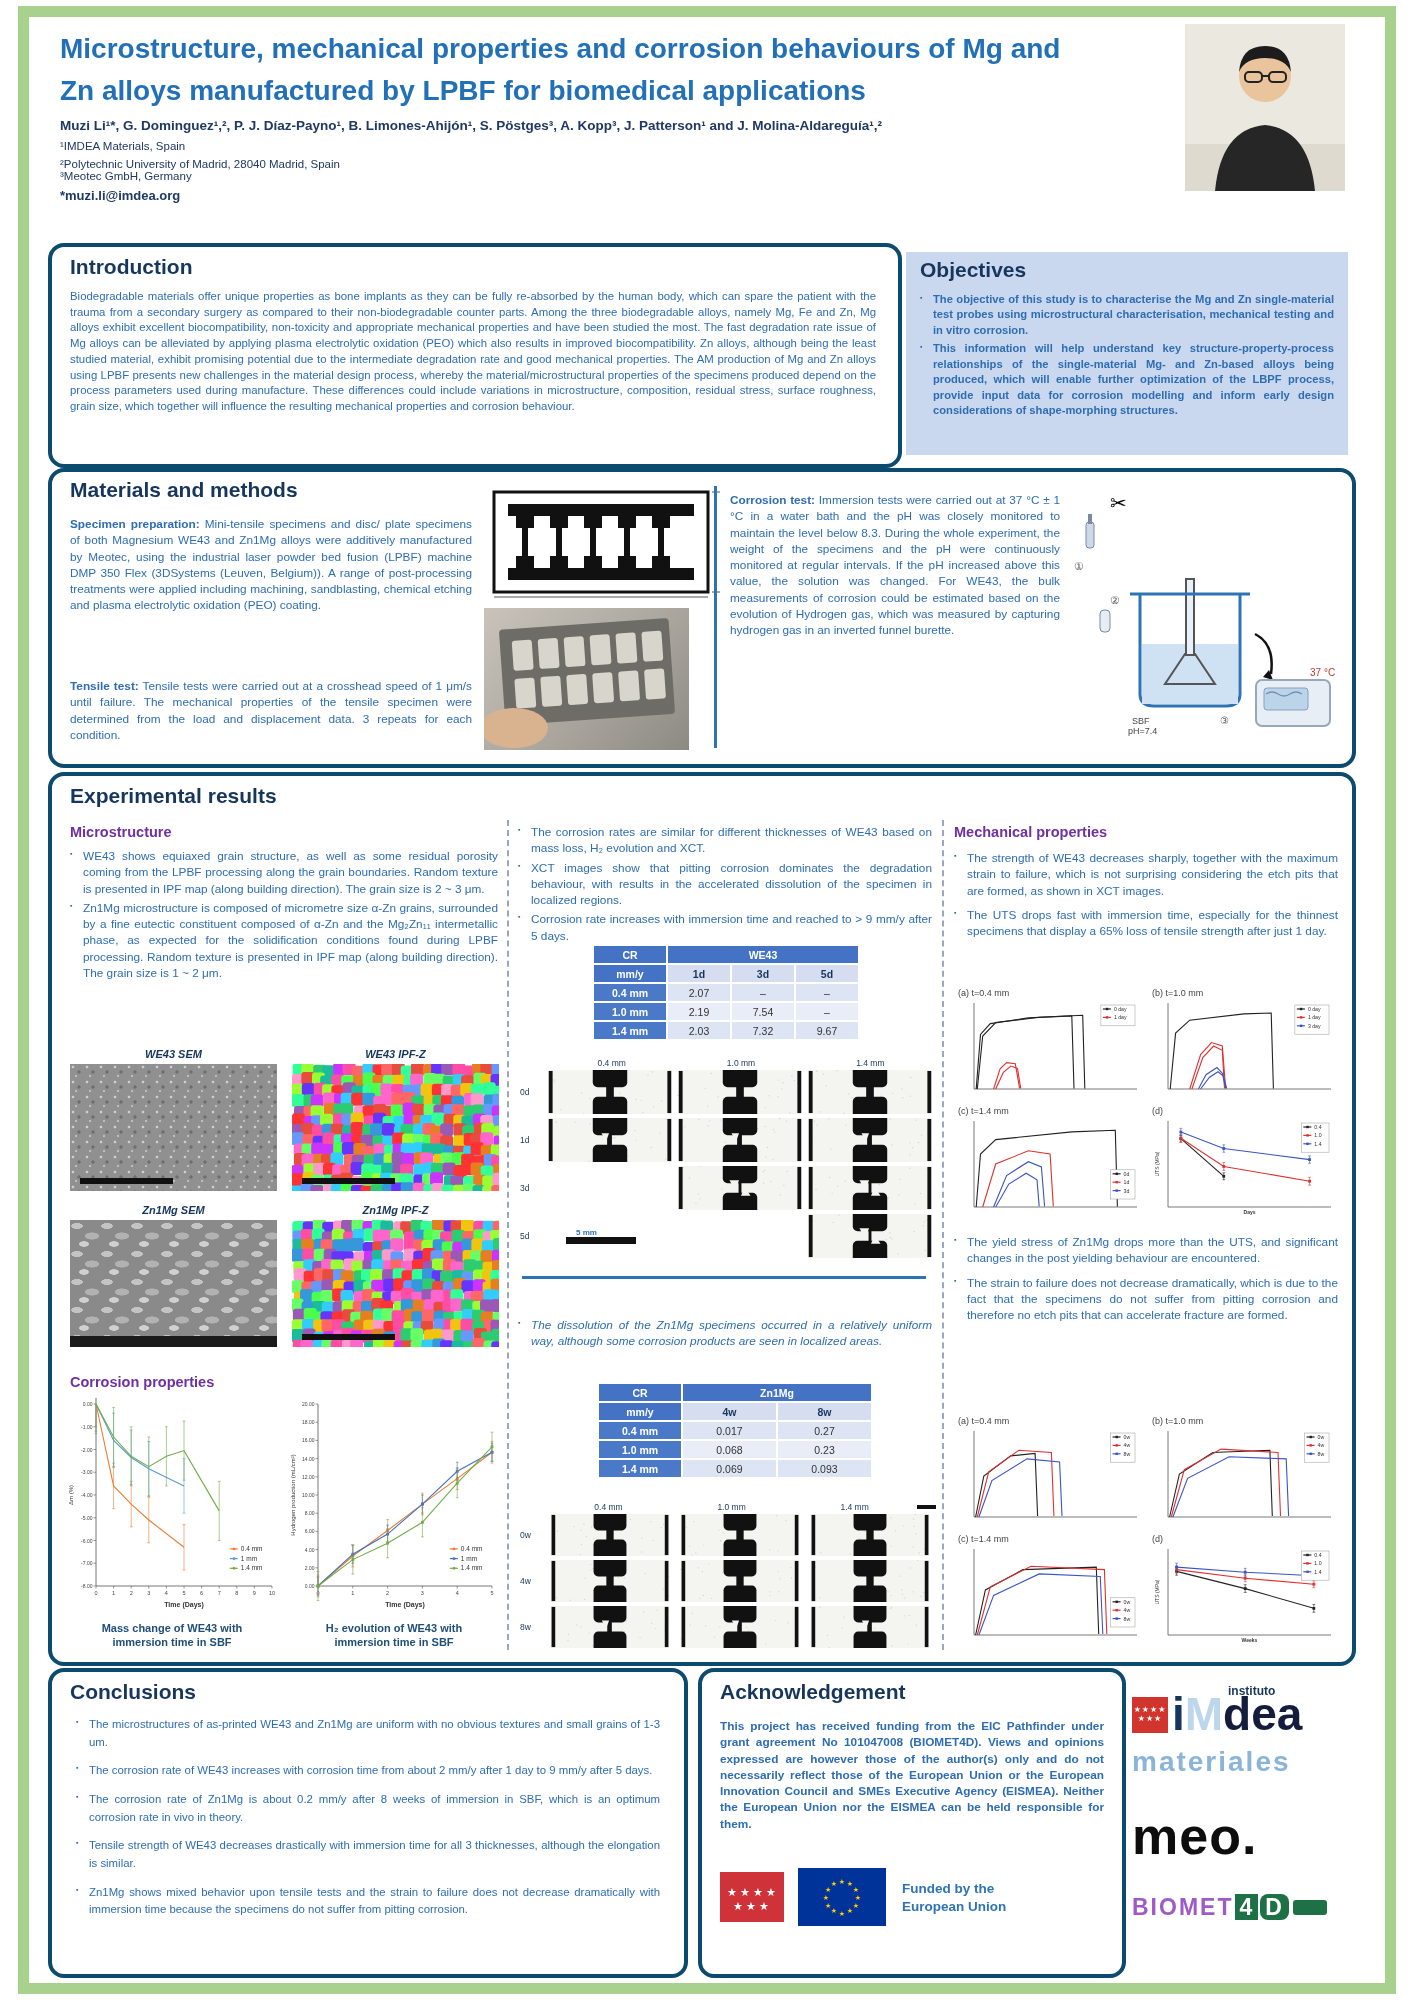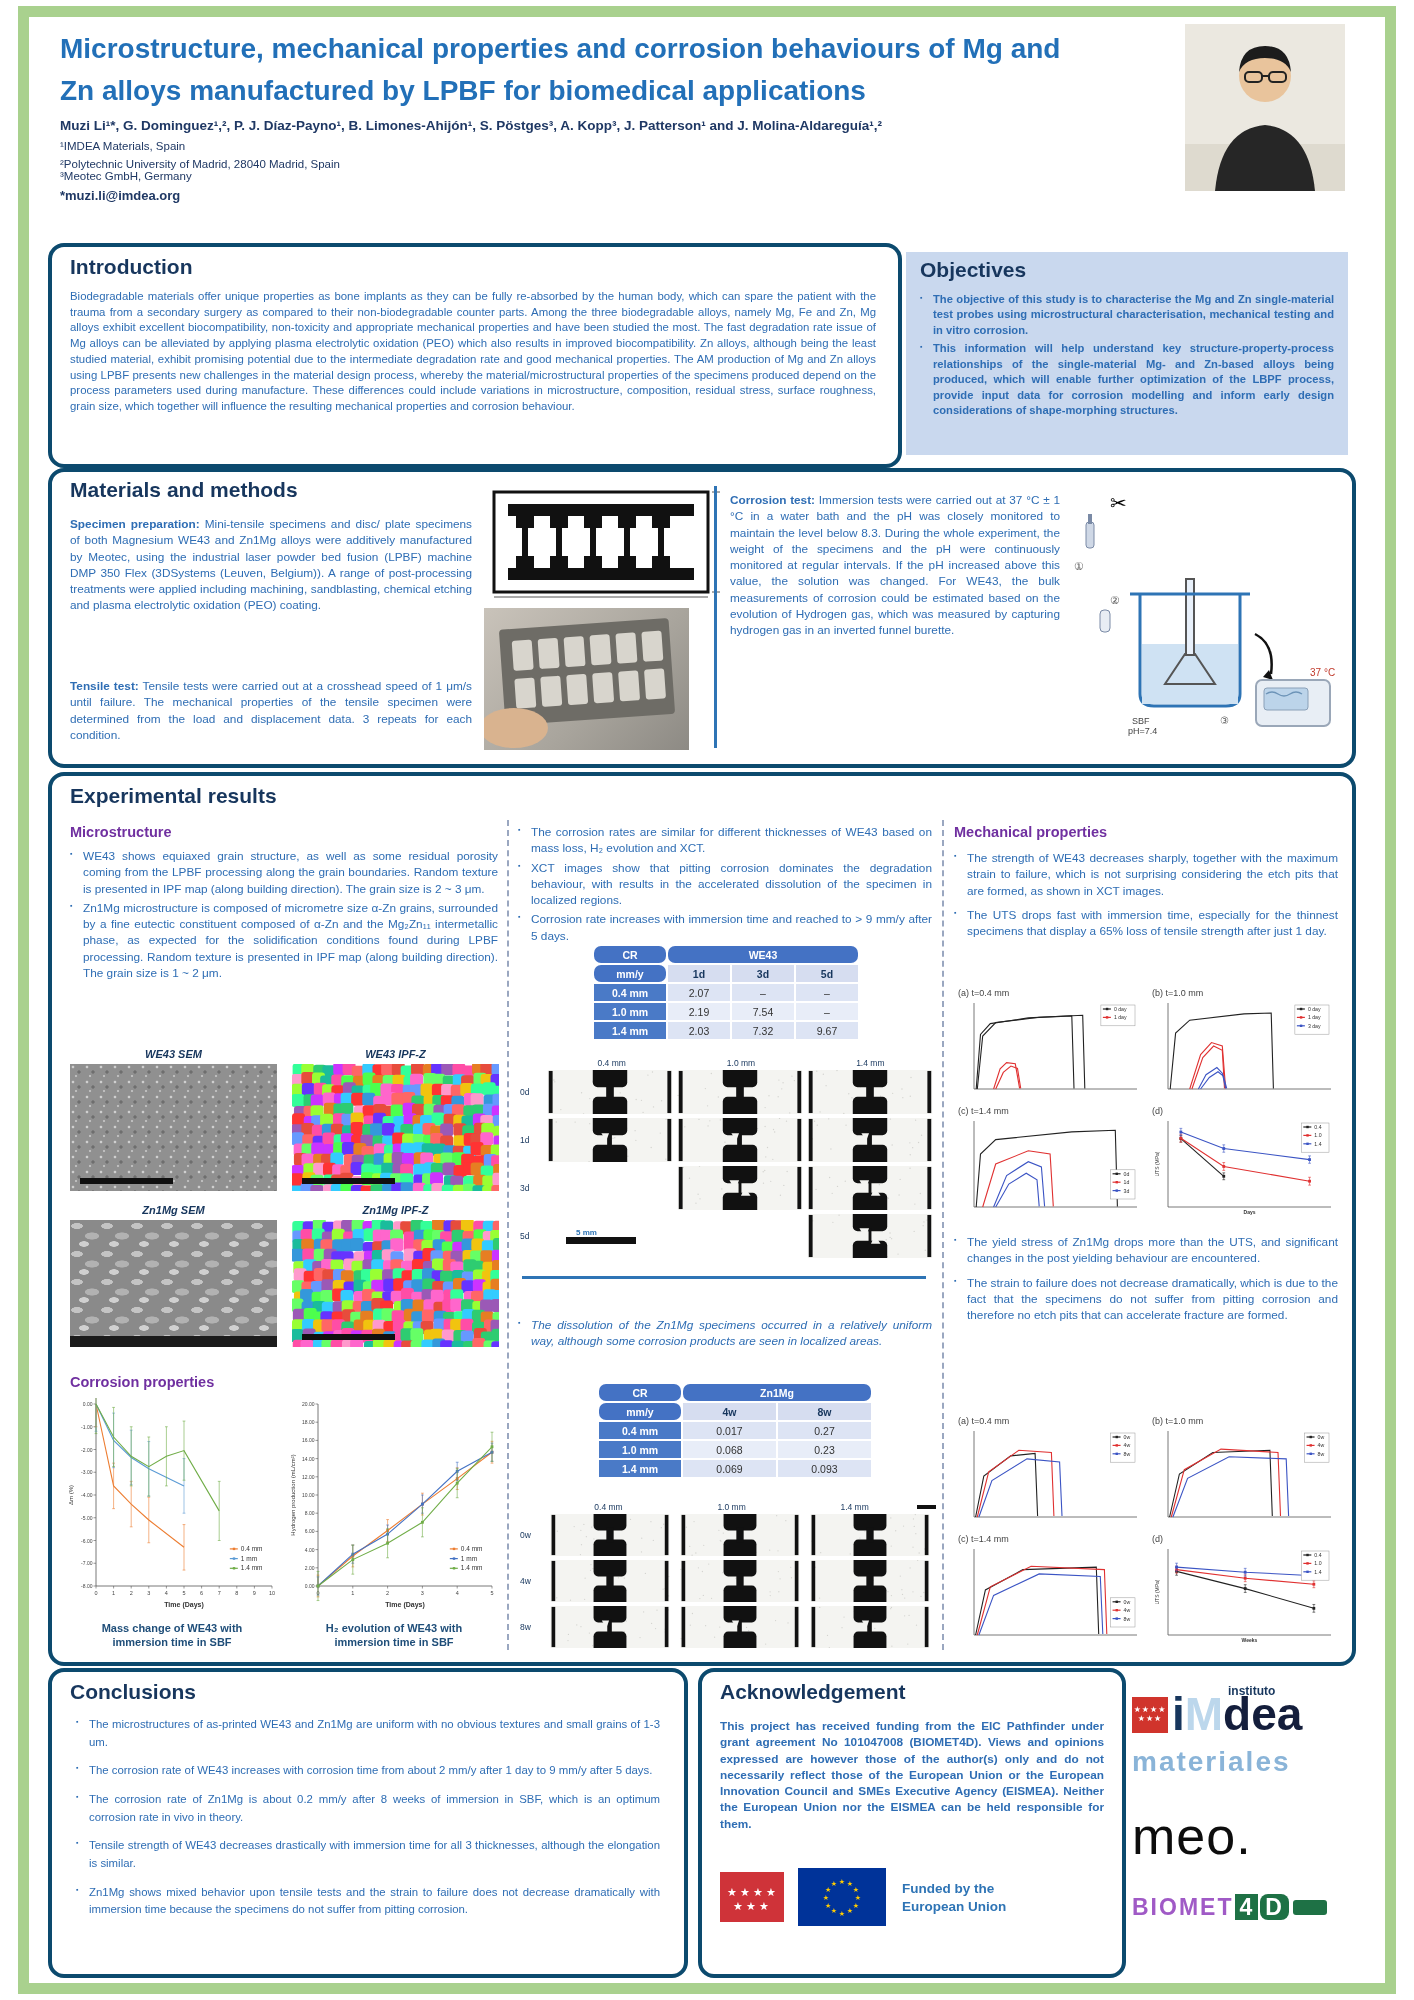--- a/index.html
+++ b/index.html
@@ -19,32 +19,32 @@
   .caption{font-size:11px;font-weight:bold;color:#1f4e79;text-align:center;line-height:1.3;}
   .imglabel{font-size:11px;font-weight:bold;font-style:italic;color:#17365d;text-align:center;}
   .dashed-v{position:absolute;border-left:2px dashed #9aa7c0;}
   .blue-div{position:absolute;background:#2e74b5;}
   .sem{position:absolute;background-color:#909090;background-image:radial-gradient(circle at 3px 3px,#cfcfcf 1px,transparent 1.7px),radial-gradient(circle at 9px 8px,#6e6e6e 1.3px,transparent 2px),radial-gradient(circle at 6px 12px,#bdbdbd 1px,transparent 1.6px);background-size:14px 15px;}
   .sem-zn{background-color:#8a8a8a;background-image:radial-gradient(ellipse 10px 5px at 7px 6px,#c4c4c4 55%,transparent 62%),radial-gradient(ellipse 12px 6px at 22px 16px,#b2b2b2 55%,transparent 63%),radial-gradient(ellipse 9px 5px at 14px 24px,#d0d0d0 50%,transparent 60%);background-size:30px 28px;}
   .imgbar{position:absolute;left:10px;bottom:7px;width:45%;height:6px;background:#101010;}
   .semstrip{position:absolute;bottom:0;left:0;right:0;height:11px;background:#1b1b1b;}
   .dtable{border-collapse:separate;border-spacing:2px;width:100%;}
   .dtable th,.dtable td{font-size:10.5px;padding:2.5px 4px;text-align:center;}
-  .dtable .hd{background:#4472c4;color:#fff;font-weight:bold;border-radius:7px;}
+  .dtable .hd{background:#4472c4;color:#fff;font-weight:bold;}
   .dtable .sub{background:#d6ddf0;color:#17365d;font-weight:bold;}
   .dtable .rowhd{background:#4a7ac7;color:#fff;font-weight:bold;}
   .dtable .cell{background:#e8edf8;color:#333;}
   .dtable tr:nth-child(odd) .cell{background:#dde4f4;}
   .xct-grid{position:absolute;}
   .xct-col-label{font-size:8.5px;color:#17365d;text-align:center;}
   .xct-row-label{font-size:8.5px;color:#17365d;}
   .thumb-label{font-size:9px;color:#444;margin-bottom:1px;}
   svg{font-family:"Liberation Sans",sans-serif;}
   .c-bullet{margin-bottom:11px;line-height:1.55;}
-  .logo-meo{font-size:52px;font-weight:normal;color:#0d0d0d;letter-spacing:1px;}
+  .logo-meo{font-size:52px;font-weight:bold;color:#0d0d0d;letter-spacing:1px;}
   .biomet{font-size:23px;font-weight:bold;color:#a05ac6;letter-spacing:2px;}
   .biomet .g4{background:#1e7145;color:#fff;padding:0 4px;margin-left:2px;}
   .biomet .gd{background:#1e7145;color:#fff;padding:0 5px;border-radius:8px;margin-left:2px;}
   .biomet .gbar{display:inline-block;width:34px;height:15px;background:#1e7145;border-radius:3px;margin-left:4px;}
   .imdea-materiales{font-size:28px;font-weight:bold;color:#8ab4d8;letter-spacing:2px;}
 </style>
 </head>
 <body>
 
 <div class="page">

